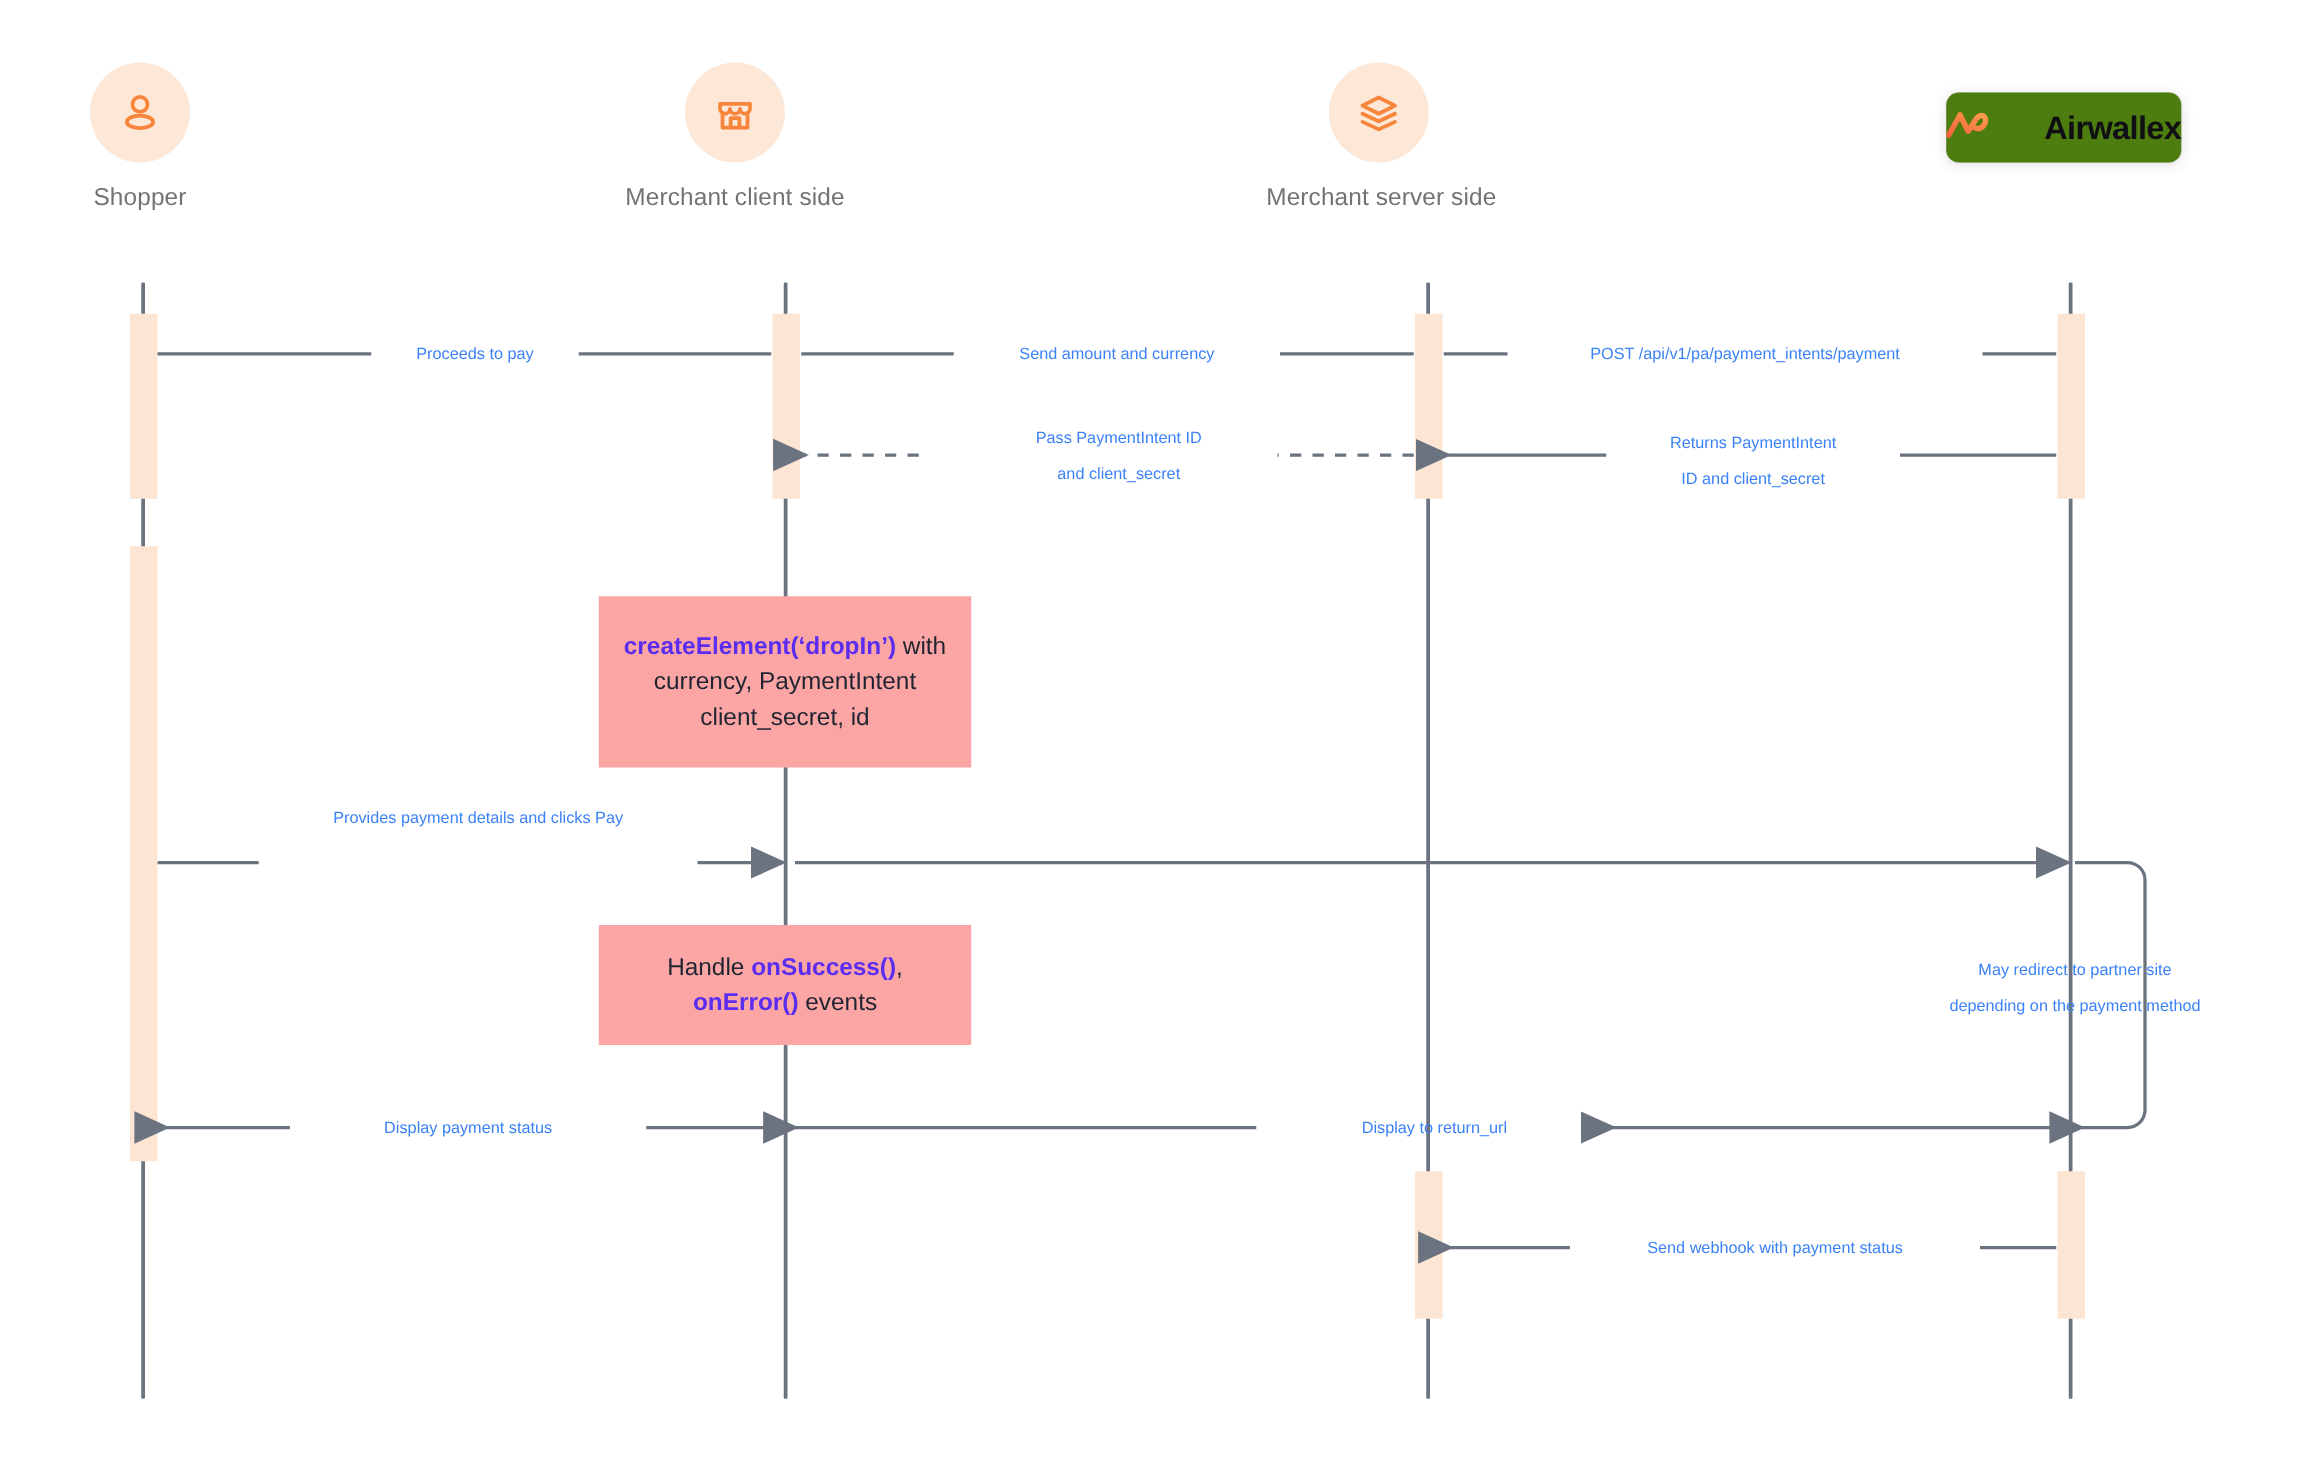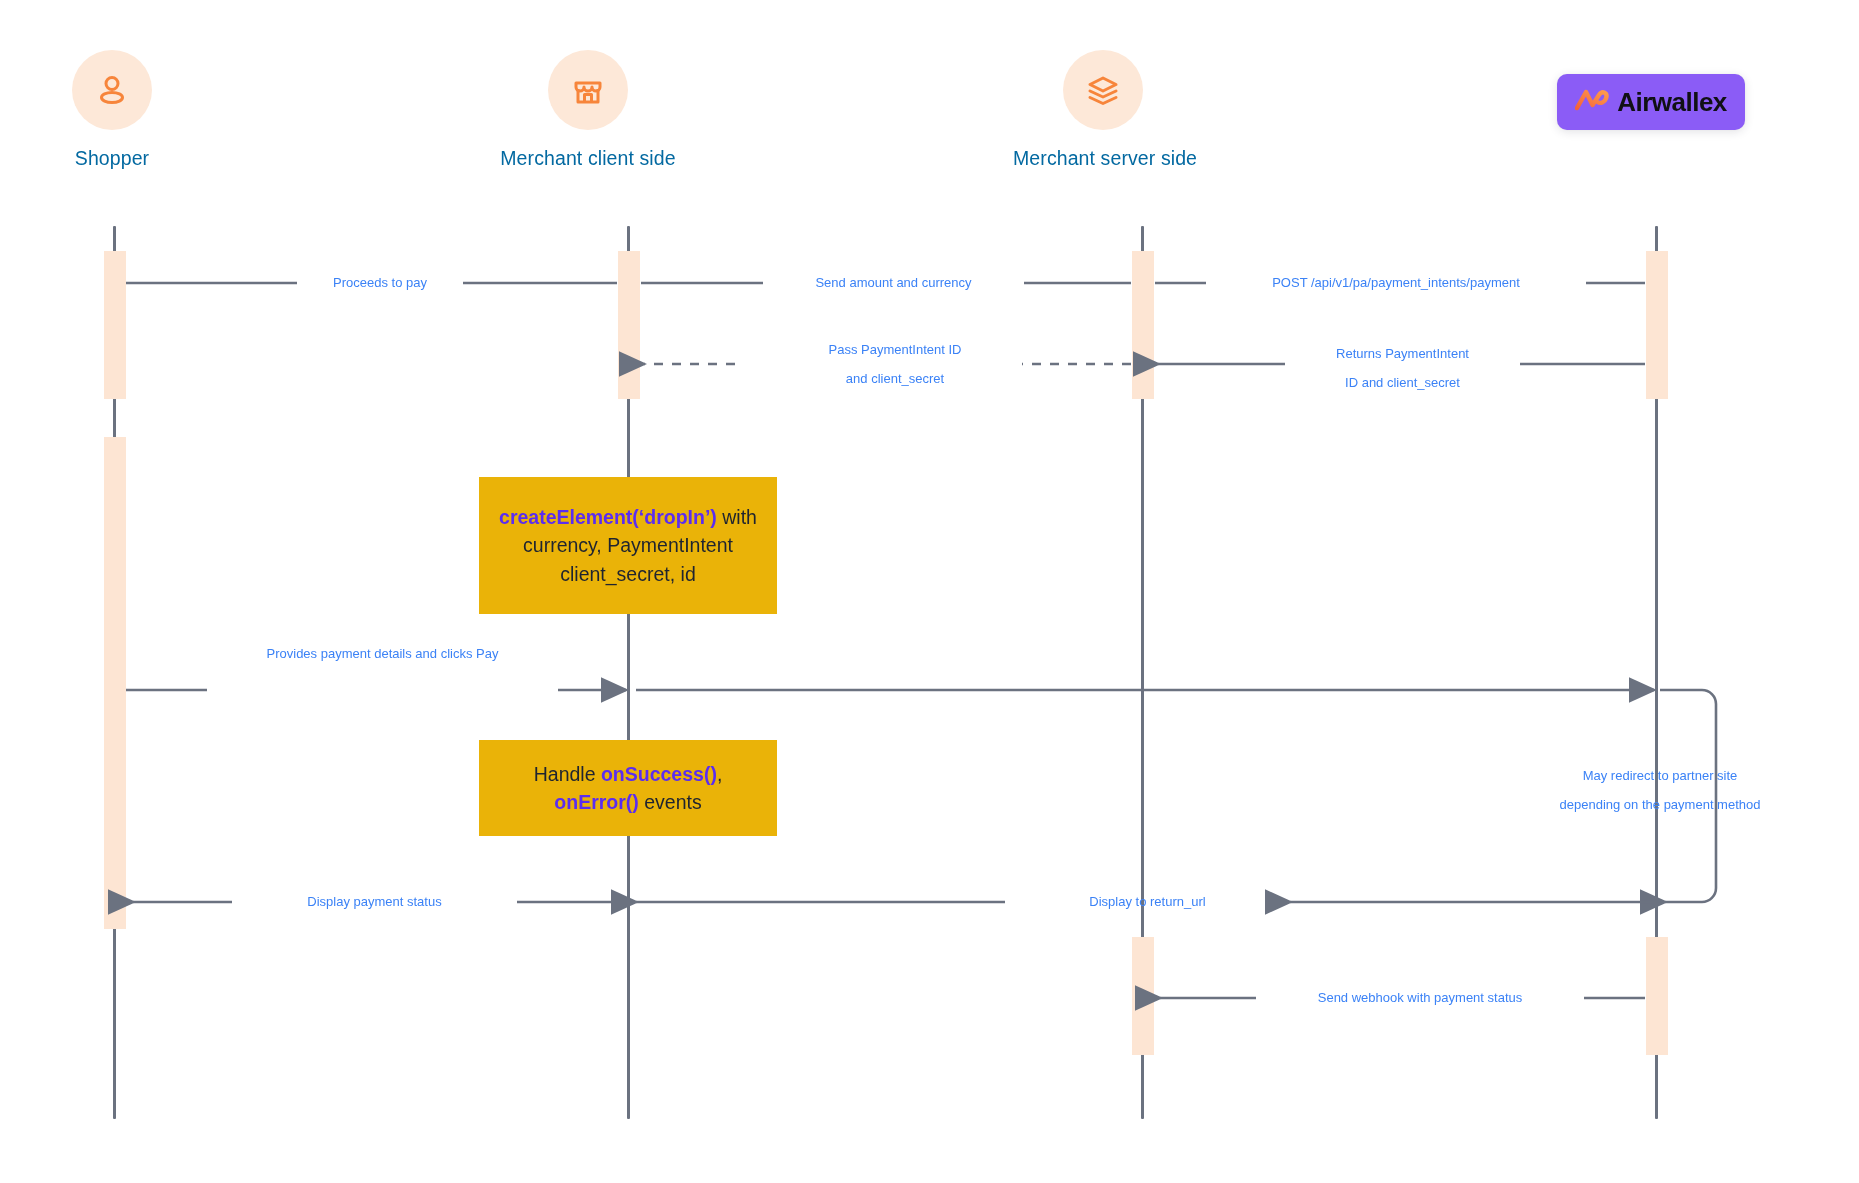--- a/index.html
+++ b/index.html
@@ -32,39 +32,39 @@
     border-radius: 50%;
     background: #FDE8D8;
     display: flex;
     align-items: center;
     justify-content: center;
   }
   .actor-icon svg { display: block; }
   .actor-label {
     margin-top: 17px;
     font-size: 19.5px;
-    color: #0369a1;
+    color: #737373;
     font-weight: 400;
     letter-spacing: 0.1px;
     white-space: nowrap;
   }
 
   
   .brand-badge {
     position: absolute;
     left: 1557px;
     top: 74px;
     width: 188px;
     height: 56px;
-    background: #8b5cf6;
+    background: #4d7c0f;
     border-radius: 10px;
     box-shadow: 0 2px 10px rgba(35,40,60,0.13), 0 0 1px rgba(35,40,60,0.10);
     display: flex;
     align-items: center;
-    justify-content: center;
+    justify-content: space-between;
     gap: 8px;
   }
   .brand-text {
     font-size: 26px;
     font-weight: 700;
     color: #101014;
     letter-spacing: -0.5px;
   }
 
   
@@ -76,21 +76,21 @@
   }
   .activation {
     position: absolute;
     width: 22px;
     background: #FDE5D3;
   }
 
   
   .note {
     position: absolute;
-    background: #eab308;
+    background: #fca5a5;
     box-sizing: border-box;
     display: flex;
     flex-direction: column;
     align-items: center;
     justify-content: center;
     text-align: center;
     color: #1f2430;
     font-size: 19.5px;
     line-height: 28.5px;
   }

